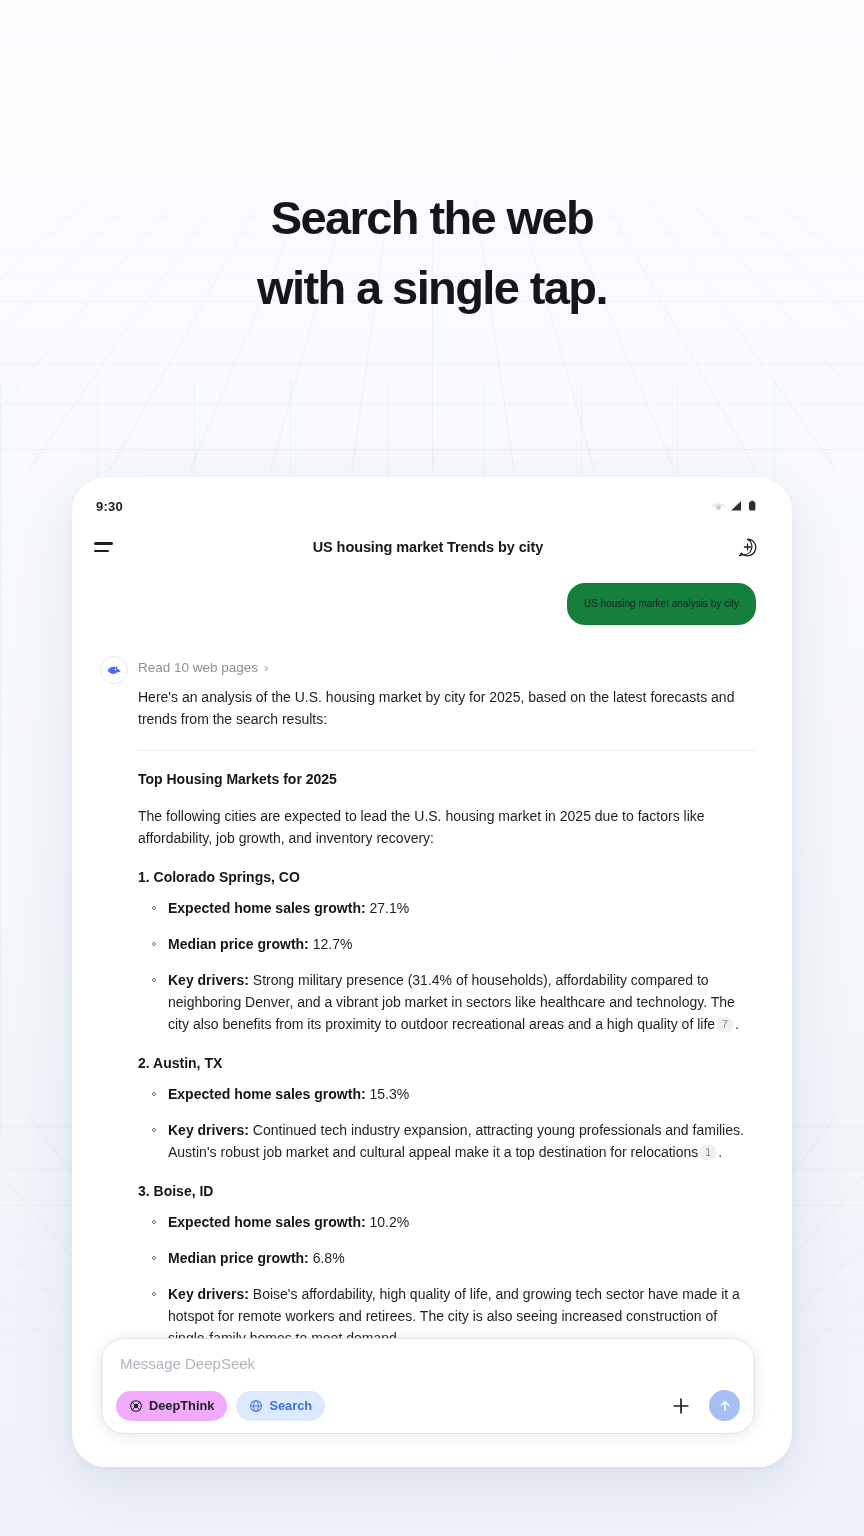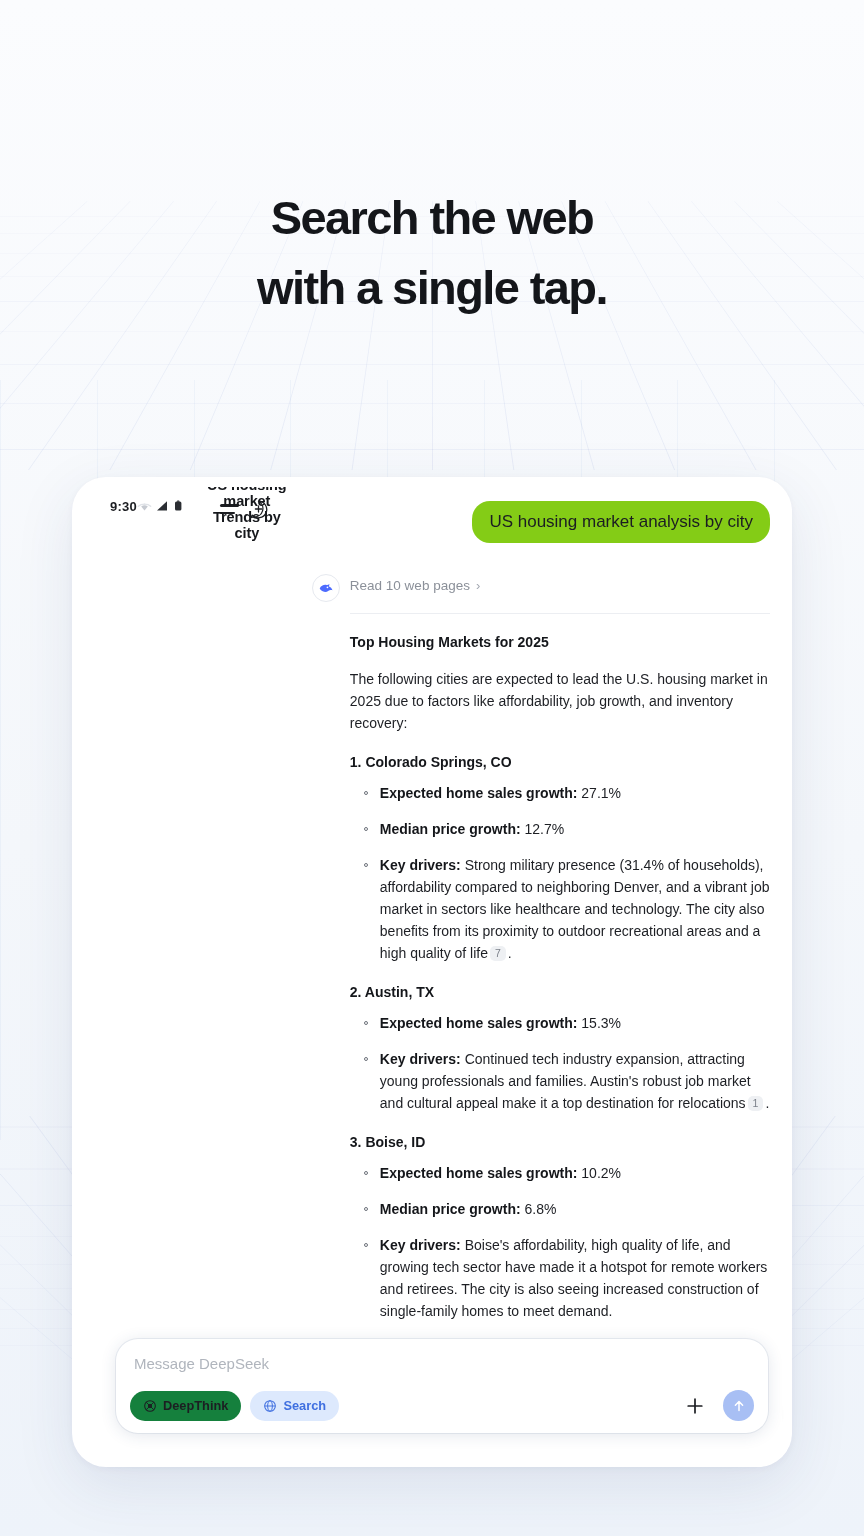--- a/index.html
+++ b/index.html
@@ -83,27 +83,28 @@
     height: 990px;
     background: #ffffff;
     border-radius: 34px;
     box-shadow: 0 18px 60px rgba(40, 60, 110, 0.10),
                 0 2px 10px rgba(40, 60, 110, 0.05);
     z-index: 4;
     overflow: hidden;
   }
   #phone-screen {
     position: absolute;
-    left: 20px; top: 10px;
+    left: 6px; top: 10px;
     width: 700px;
     height: 970px;
     background: #ffffff;
     border-radius: 26px;
     overflow: hidden;
     display: flex;
+    flex-direction: column;
   }
 
   
   #status-bar {
     height: 38px;
     flex: 0 0 38px;
     display: flex;
     align-items: center;
     justify-content: space-between;
     padding: 0 21px 0 18px;
@@ -170,23 +171,23 @@
     box-sizing: border-box;
     overflow: hidden;
     position: relative;
   }
   #user-row {
     display: flex;
     justify-content: flex-end;
     margin-bottom: 30px;
   }
   #user-bubble {
-    background: #84cc16;
+    background: #15803d;
     color: #1b1d22;
-    font-size: 17px;
+    font-size: 10px;
     line-height: 20px;
     padding: 11px 17px;
     border-radius: 18px;
     max-width: 460px;
   }
 
   #assistant-row { display: flex; gap: 0; }
   #assistant-avatar {
     flex: 0 0 28px;
     width: 28px; height: 28px;
@@ -318,21 +319,21 @@
     align-items: center;
     gap: 6px;
     height: 30px;
     padding: 0 13px;
     border-radius: 16px;
     font-size: 12.8px;
     font-weight: 600;
     cursor: pointer;
     box-sizing: border-box;
   }
-  #pill-deepthink { background: #15803d; color: #1c1e22; }
+  #pill-deepthink { background: #f0abfc; color: #1c1e22; }
   #pill-search { background: #dde9fd; color: #3f6fe0; }
   #composer-right {
     margin-left: auto;
     display: flex;
     align-items: center;
     gap: 15px;
   }
   #attach-button {
     width: 26px; height: 26px;
     display: flex; align-items: center; justify-content: center;
@@ -476,20 +477,21 @@
             <circle cx="11.6" cy="9.2" r="0.95" fill="#ffffff"></circle>
           </svg>
         </div>
         <div id="assistant-body">
 
           <div id="read-pages-row">
             <span>Read 10 web pages</span>
             <span id="read-pages-chevron">›</span>
           </div>
 
+          <p class="para">Here's an analysis of the U.S. housing market by city for 2025, based on the latest forecasts and trends from the search results:</p>
 
           <div id="divider"></div>
 
           <div class="section-heading">Top Housing Markets for 2025</div>
 
           <p class="para">The following cities are expected to lead the U.S. housing market in 2025 due to factors like affordability, job growth, and inventory recovery:</p>
 
           <div id="cities-container">
               <div class="city-heading">1. Colorado Springs, CO</div>
               <ul class="bullets">

